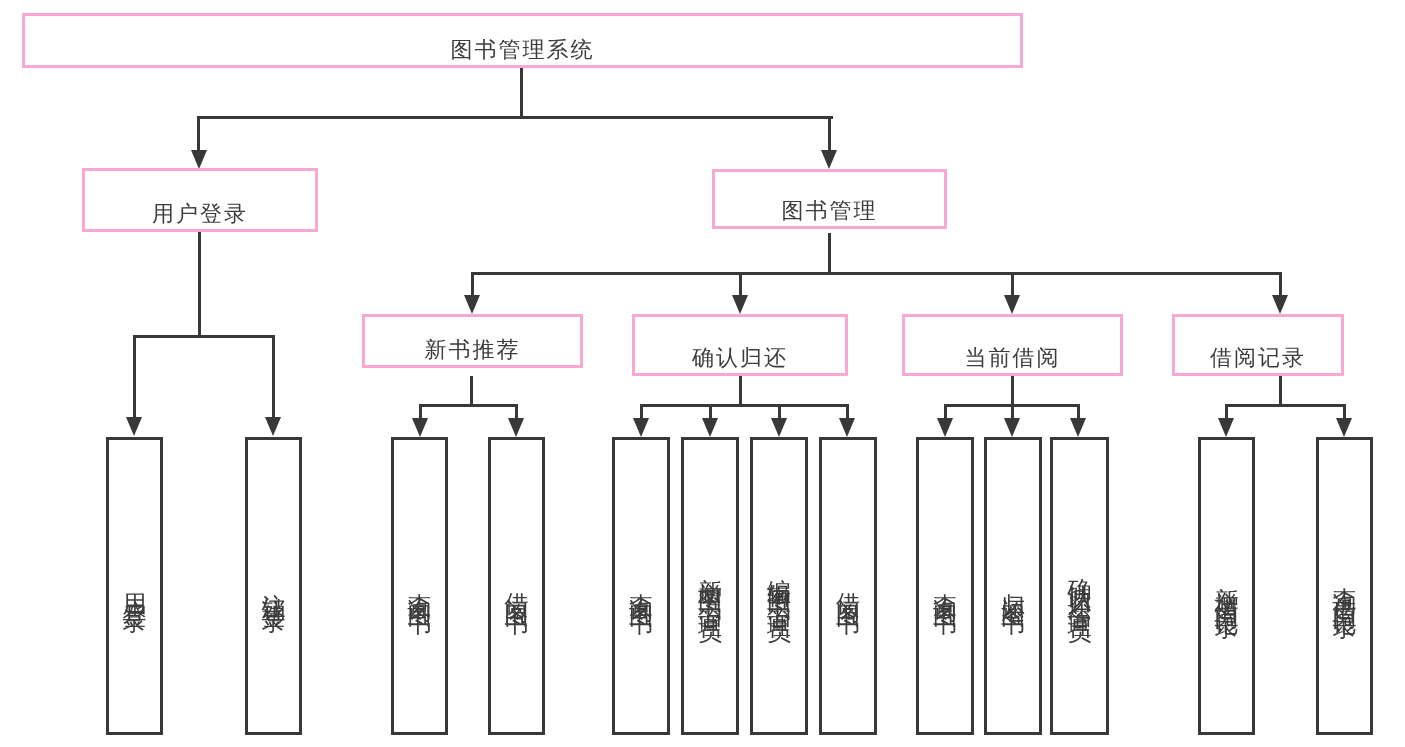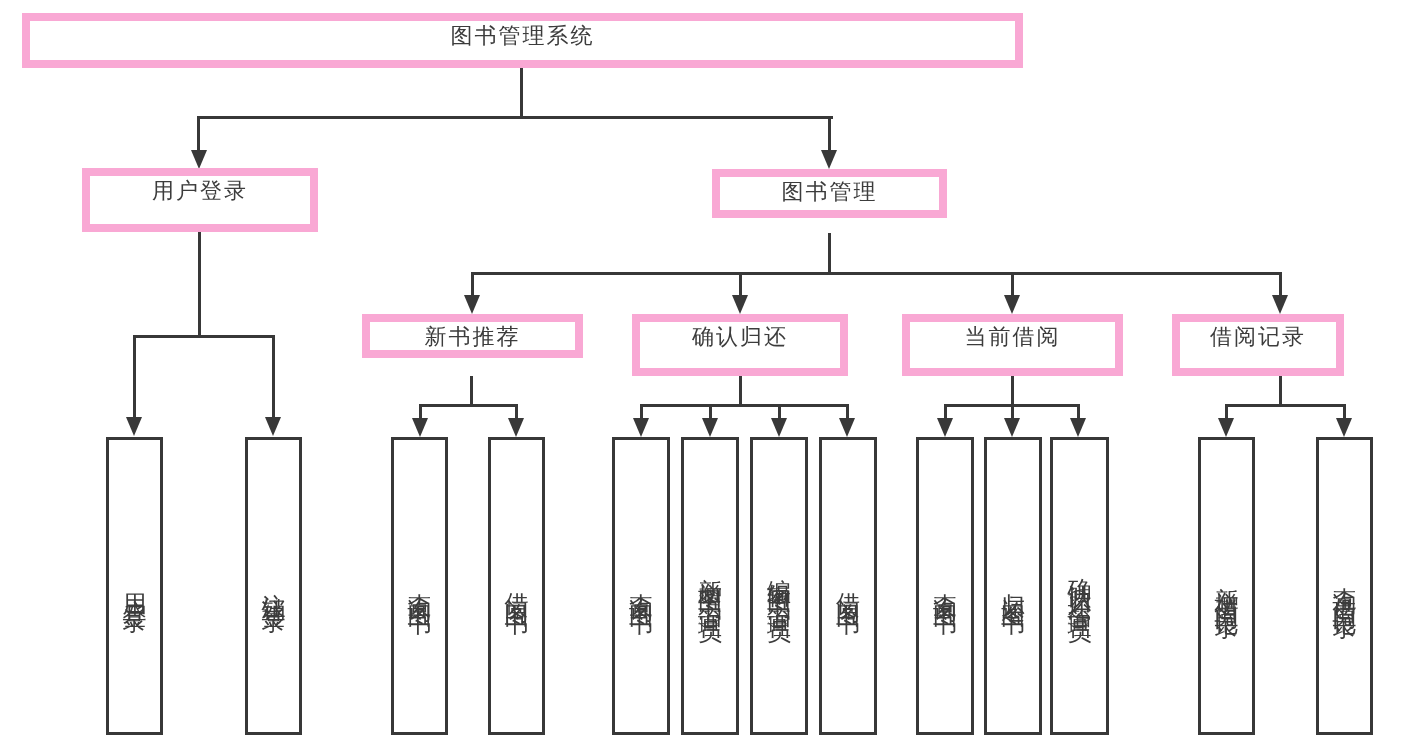--- a/index.html
+++ b/index.html
@@ -5,24 +5,24 @@
   html,body{margin:0;padding:0;background:#ffffff;}
   .canvas{
     position:relative;
     width:1405px;height:747px;
     background:#ffffff;
     font-family:"Liberation Sans","DejaVu Sans",sans-serif;
     overflow:hidden;
   }
   .node{
     position:absolute;
-    border:8px solid #f9a8d4;
+    border:3px solid #f9a8d4;
     background:#ffffff;
     box-sizing:border-box;
-    display:flex;align-items:flex-start;justify-content:center;
+    display:flex;align-items:flex-end;justify-content:center;
     color:#3c3c3c;
     font-size:22px;
     letter-spacing:2px;
     white-space:nowrap;
   }
   .node-v{
     position:absolute;
     border:3px solid #383838;
     background:#ffffff;
     box-sizing:border-box;
@@ -65,21 +65,21 @@
   <div class="vline" style="left:520px;top:68px;height:50px"></div>
   <div class="hline" style="left:197px;top:116px;width:636px"></div>
   <div class="vline" style="left:197px;top:116px;height:36px"></div>
   <div class="arrow" style="left:191px;top:150px"></div>
   <div class="vline" style="left:828px;top:116px;height:36px"></div>
   <div class="arrow" style="left:821px;top:150px"></div>
 
   <div class="node" style="left:82px;top:168px;width:236px;height:64px">
     <span>用户登录</span>
   </div>
-  <div class="node" style="left:712px;top:169px;width:235px;height:49px">
+  <div class="node" style="left:712px;top:169px;width:235px;height:60px">
     <span>图书管理</span>
   </div>
 
   <div class="vline" style="left:198px;top:232px;height:105px"></div>
   <div class="hline" style="left:133px;top:335px;width:142px"></div>
   <div class="vline" style="left:133px;top:335px;height:83px"></div>
   <div class="arrow" style="left:126px;top:417px"></div>
   <div class="vline" style="left:272px;top:335px;height:83px"></div>
   <div class="arrow" style="left:265px;top:417px"></div>
 
@@ -87,21 +87,21 @@
   <div class="hline" style="left:471px;top:272px;width:810px"></div>
   <div class="vline" style="left:471px;top:272px;height:24px"></div>
   <div class="arrow" style="left:464px;top:295px"></div>
   <div class="vline" style="left:739px;top:272px;height:24px"></div>
   <div class="arrow" style="left:732px;top:295px"></div>
   <div class="vline" style="left:1011px;top:272px;height:24px"></div>
   <div class="arrow" style="left:1004px;top:295px"></div>
   <div class="vline" style="left:1279px;top:272px;height:24px"></div>
   <div class="arrow" style="left:1272px;top:295px"></div>
 
-  <div class="node" style="left:362px;top:314px;width:221px;height:44px">
+  <div class="node" style="left:362px;top:314px;width:221px;height:54px">
     <span>新书推荐</span>
   </div>
   <div class="node" style="left:632px;top:314px;width:216px;height:62px">
     <span>确认归还</span>
   </div>
   <div class="node" style="left:902px;top:314px;width:221px;height:62px">
     <span>当前借阅</span>
   </div>
   <div class="node" style="left:1172px;top:314px;width:172px;height:62px">
     <span>借阅记录</span>

